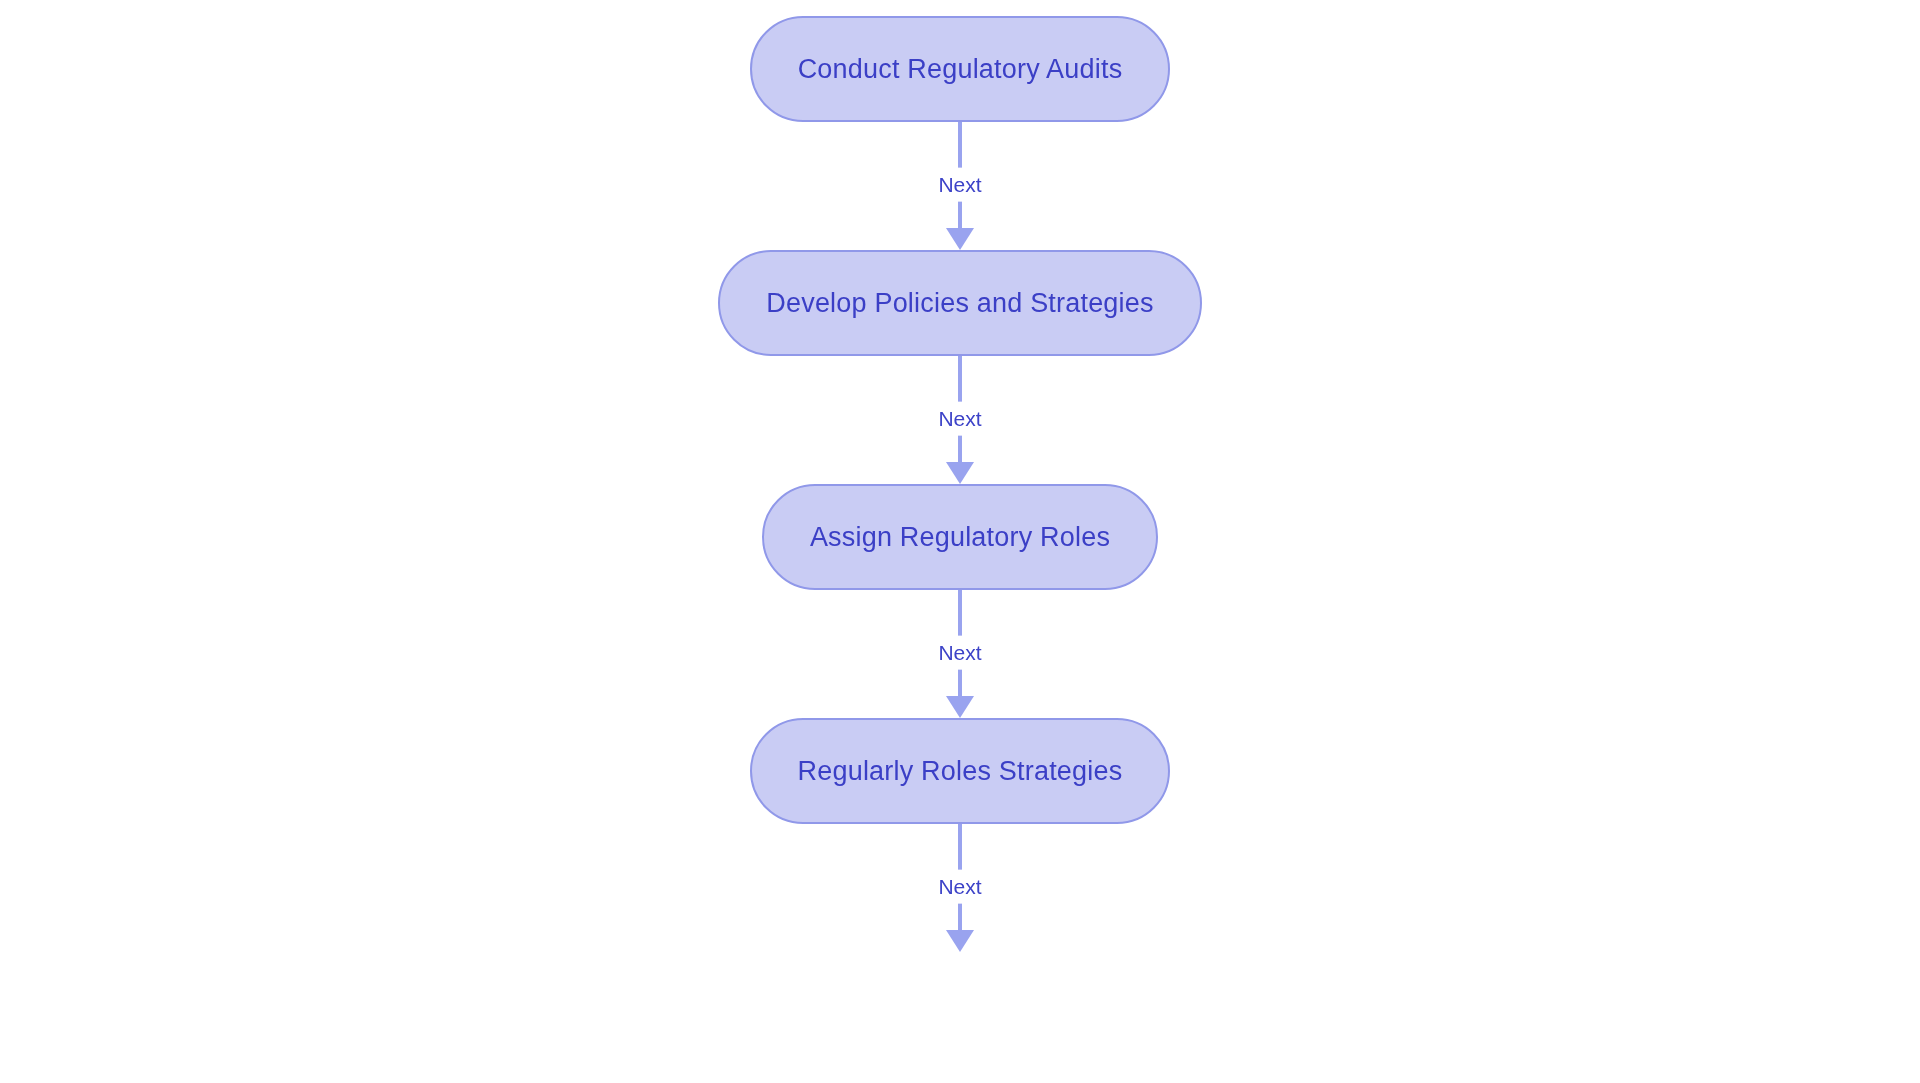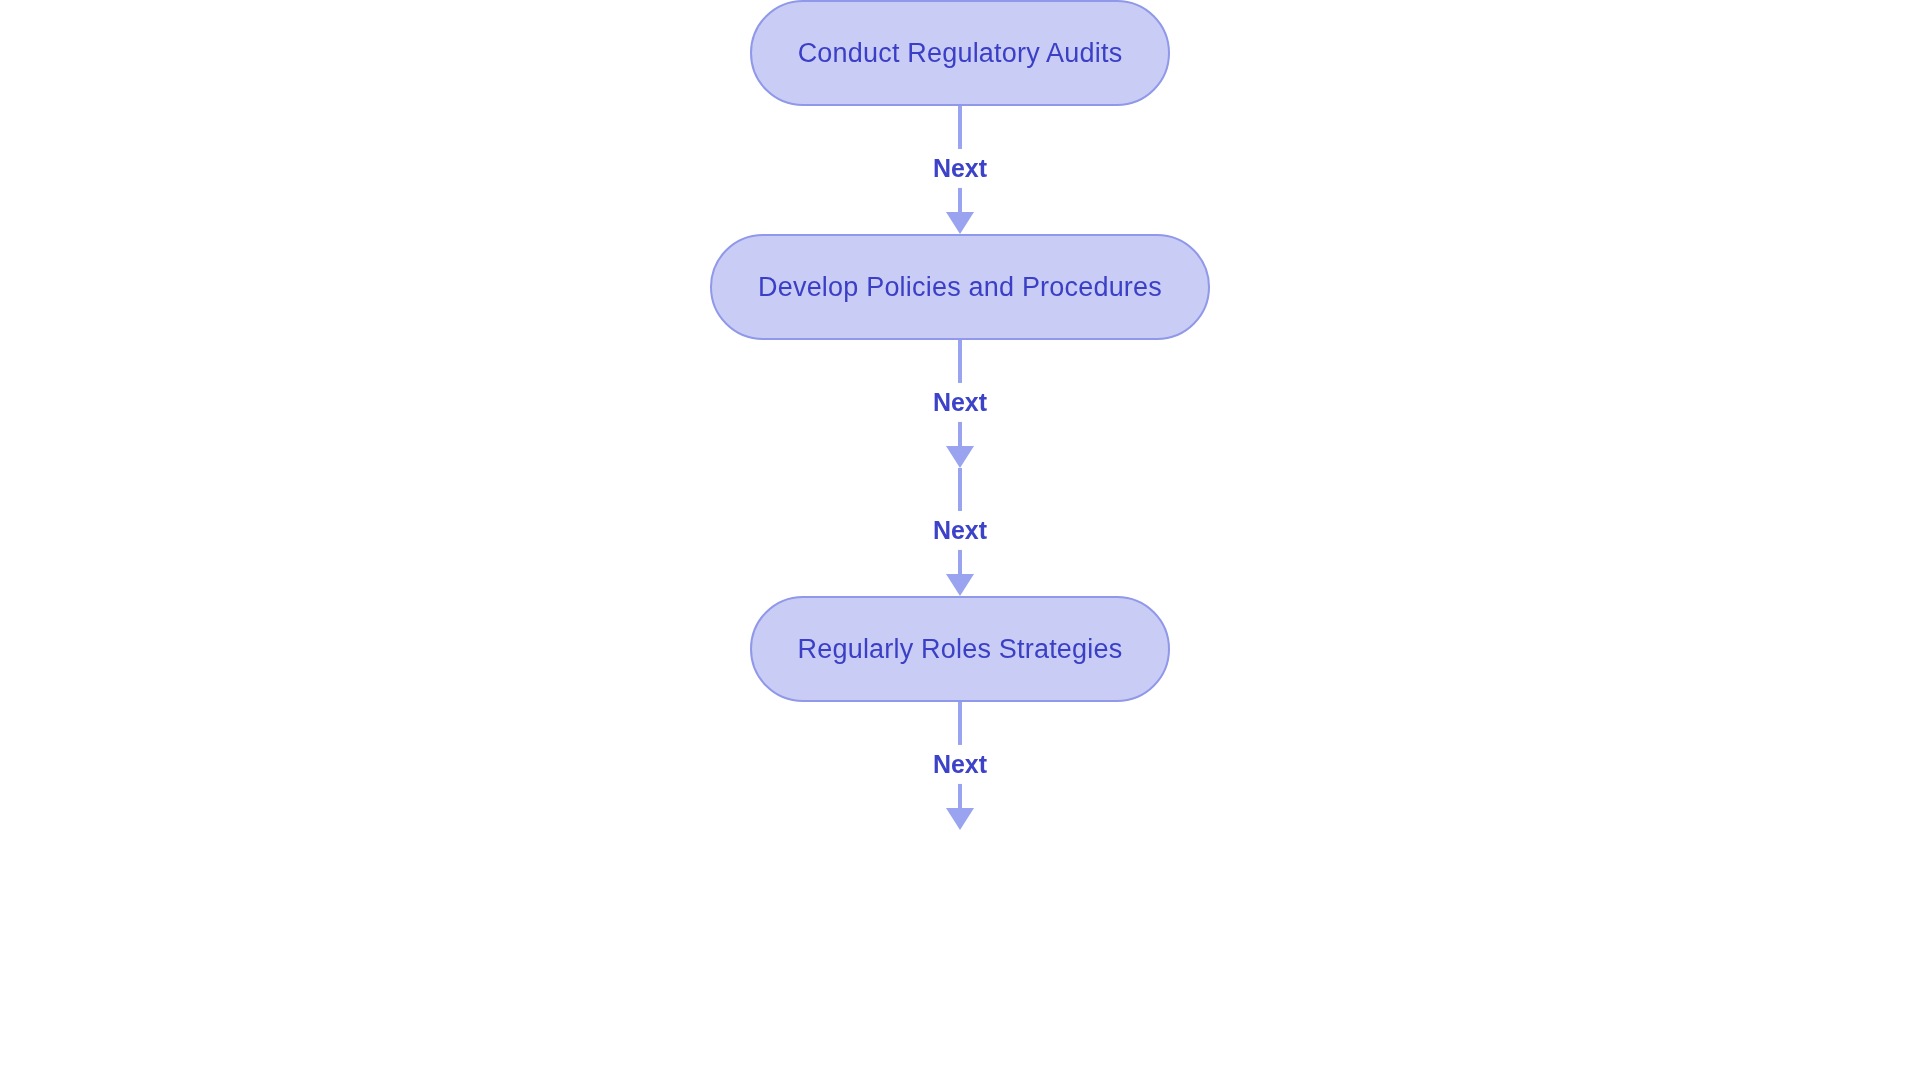--- a/index.html
+++ b/index.html
@@ -16,20 +16,21 @@
     font-family: "Liberation Sans", "DejaVu Sans", sans-serif;
   }
   .canvas {
     position: relative;
     width: 1920px;
     height: 1083px;
     background: var(--bg);
     display: flex;
     flex-direction: column;
     align-items: center;
+    padding-top: 16px;
     overflow: hidden;
     text-align: right;
   }
   .node {
     height: 106px;
     min-width: 360px;
     padding: 0 46px;
     background: var(--node-fill);
     border: 2px solid var(--node-border);
     border-radius: 53px;
@@ -71,51 +72,54 @@
     border-right: 14px solid transparent;
     border-top: 22px solid var(--arrow);
   }
   .next-label {
     position: absolute;
     left: 50%;
     top: 50%;
     transform: translate(-50%, -54%);
     background: var(--bg);
     padding: 5px 2px;
-    font-size: 25px;
-    font-weight: 700;
+    font-size: 21px;
+    font-weight: 400;
     color: var(--label-text);
     white-space: nowrap;
   }
 </style>
 </head>
 <body>
 
 <div class="canvas">
 
   <div class="node">
     <span class="node-label">Conduct Regulatory Audits</span>
   </div>
 
   <div class="connector">
     <span class="connector-line"></span>
     <span class="arrowhead"></span>
     <span class="next-label">Next</span>
   </div>
 
   <div class="node">
-    <span class="node-label">Develop Policies and Procedures</span>
+    <span class="node-label">Develop Policies and Strategies</span>
   </div>
 
   <div class="connector">
     <span class="connector-line"></span>
     <span class="arrowhead"></span>
     <span class="next-label">Next</span>
   </div>
 
+  <div class="node">
+    <span class="node-label">Assign Regulatory Roles</span>
+  </div>
 
   <div class="connector">
     <span class="connector-line"></span>
     <span class="arrowhead"></span>
     <span class="next-label">Next</span>
   </div>
 
   <div class="node">
     <span class="node-label">Regularly Roles Strategies</span>
   </div>

